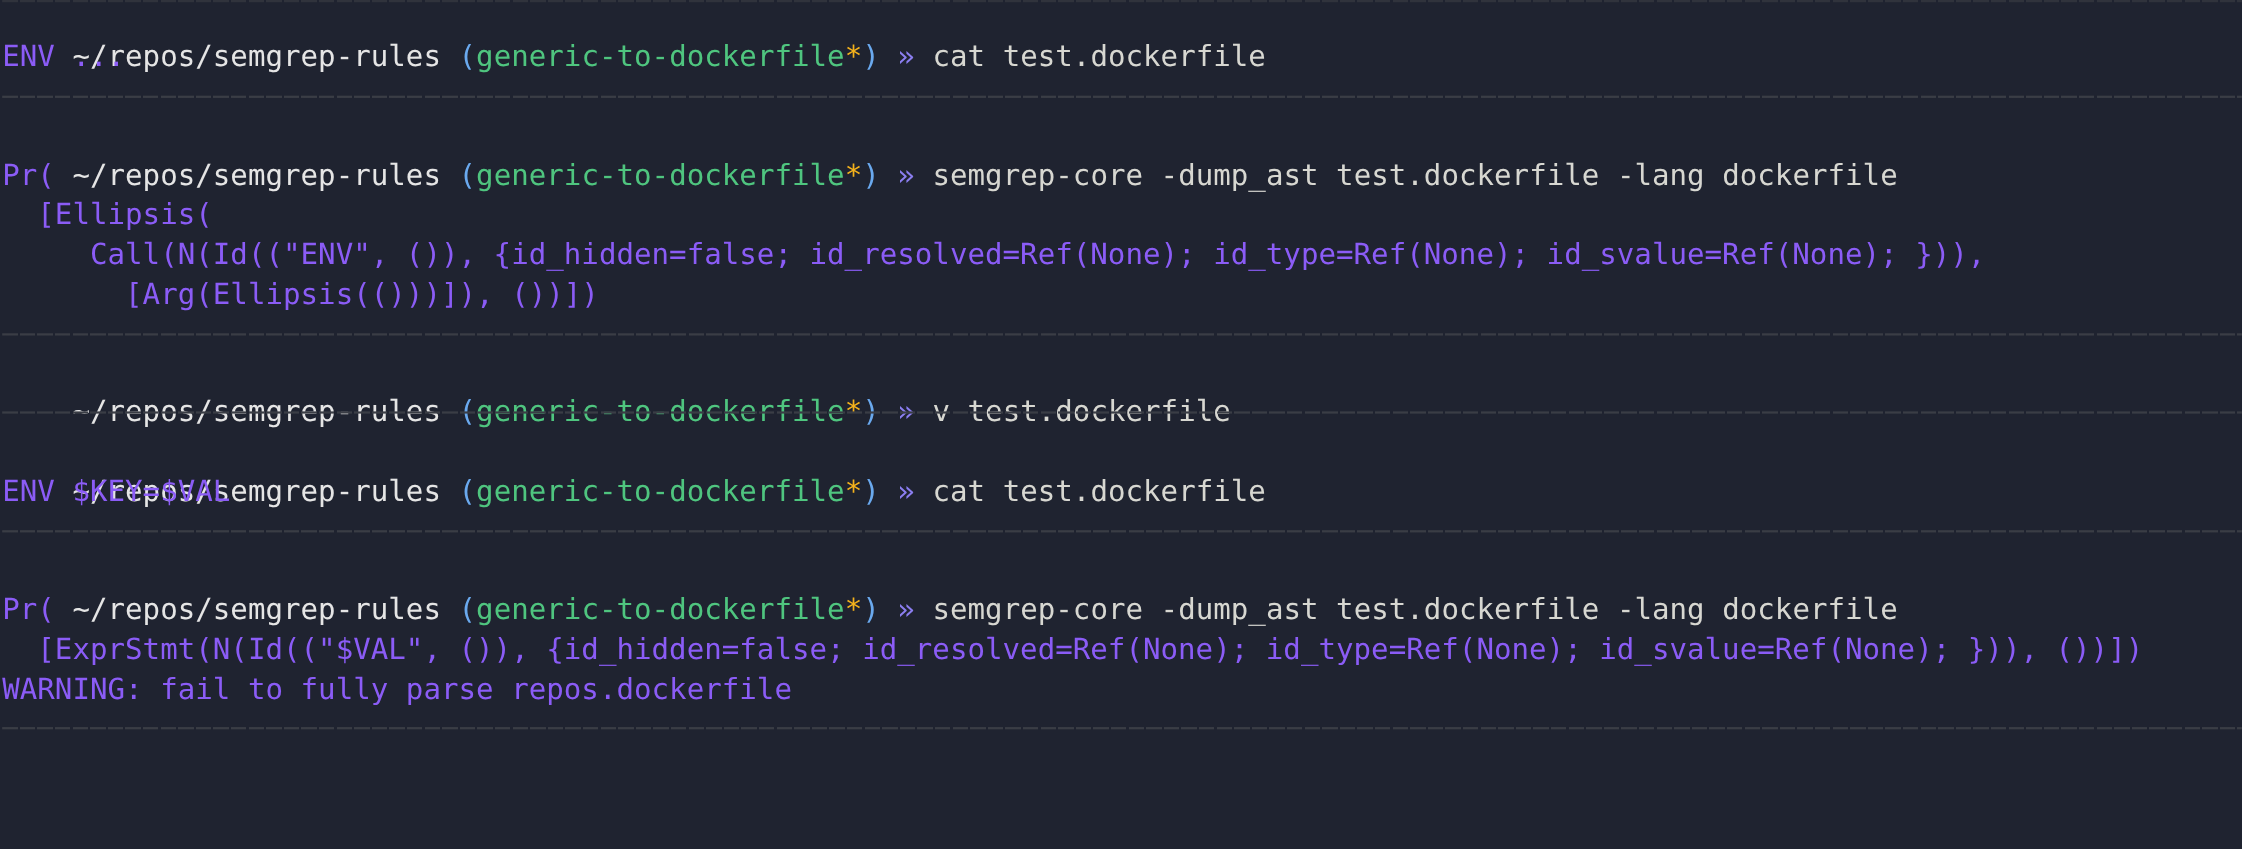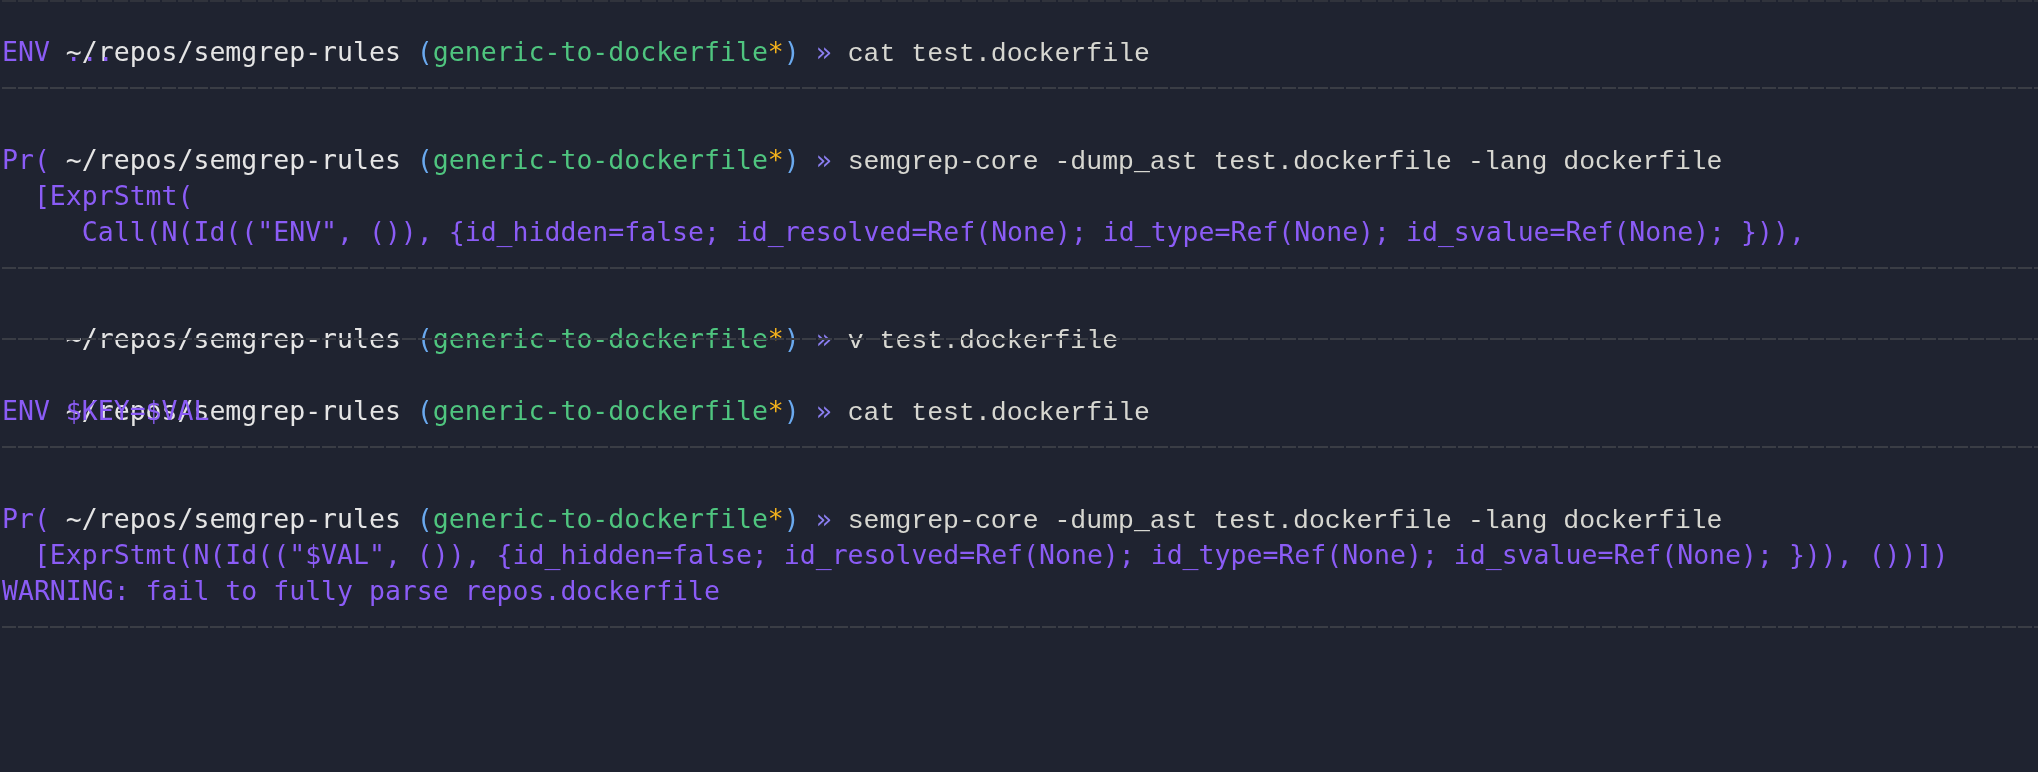--- a/index.html
+++ b/index.html
@@ -45,21 +45,21 @@
     position: absolute;
     left: 2px; right: 0; top: 0;
     height: 2px;
     background-image: repeating-linear-gradient(90deg, #30333c 0 14px, transparent 14px 16px);
   }
   .cwd { color: #e5e5e5; }
   .paren { color: #6aa9ee; }
   .branch { color: #4fc57f; }
   .dirty { color: #f4b21c; }
   .arrow { color: #8b7ef0; }
-  .cmd { color: #d7d7d1; font-family: Liberation Mono, monospace; }
+  .cmd { color: #d7d7d1; }
   .out { color: #8b5cf6; }
   .cursor {
     display: inline-block;
     width: 3px;
     height: 30px;
     background: #f4b21c;
     vertical-align: -6px;
   }
 </style>
 </head>
@@ -72,22 +72,23 @@
   <div class="row">
     <span class="cwd">~/repos/semgrep-rules</span> <span class="paren">(</span><span class="branch">generic-to-dockerfile</span><span class="dirty">*</span><span class="paren">)</span> <span class="arrow">»</span> <span class="cmd">cat test.dockerfile</span>
   </div>
   <div class="row out">ENV ...</div>
   <div class="sep"></div>
 
   <div class="row">
     <span class="cwd">~/repos/semgrep-rules</span> <span class="paren">(</span><span class="branch">generic-to-dockerfile</span><span class="dirty">*</span><span class="paren">)</span> <span class="arrow">»</span> <span class="cmd">semgrep-core -dump_ast test.dockerfile -lang dockerfile</span>
   </div>
   <div class="row out">Pr(</div>
-  <div class="row out">  [ExprStmt(</div>
+  <div class="row out">  [Ellipsis(</div>
   <div class="row out">     Call(N(Id(("ENV", ()), {id_hidden=false; id_resolved=Ref(None); id_type=Ref(None); id_svalue=Ref(None); })),</div>
+  <div class="row out">       [Arg(Ellipsis(()))]), ())])</div>
   <div class="sep"></div>
 
   <div class="row">
     <span class="cwd">~/repos/semgrep-rules</span> <span class="paren">(</span><span class="branch">generic-to-dockerfile</span><span class="dirty">*</span><span class="paren">)</span> <span class="arrow">»</span> <span class="cmd">v test.dockerfile</span>
   </div>
   <div class="sep"></div>
 
   <div class="row">
     <span class="cwd">~/repos/semgrep-rules</span> <span class="paren">(</span><span class="branch">generic-to-dockerfile</span><span class="dirty">*</span><span class="paren">)</span> <span class="arrow">»</span> <span class="cmd">cat test.dockerfile</span>
   </div>

